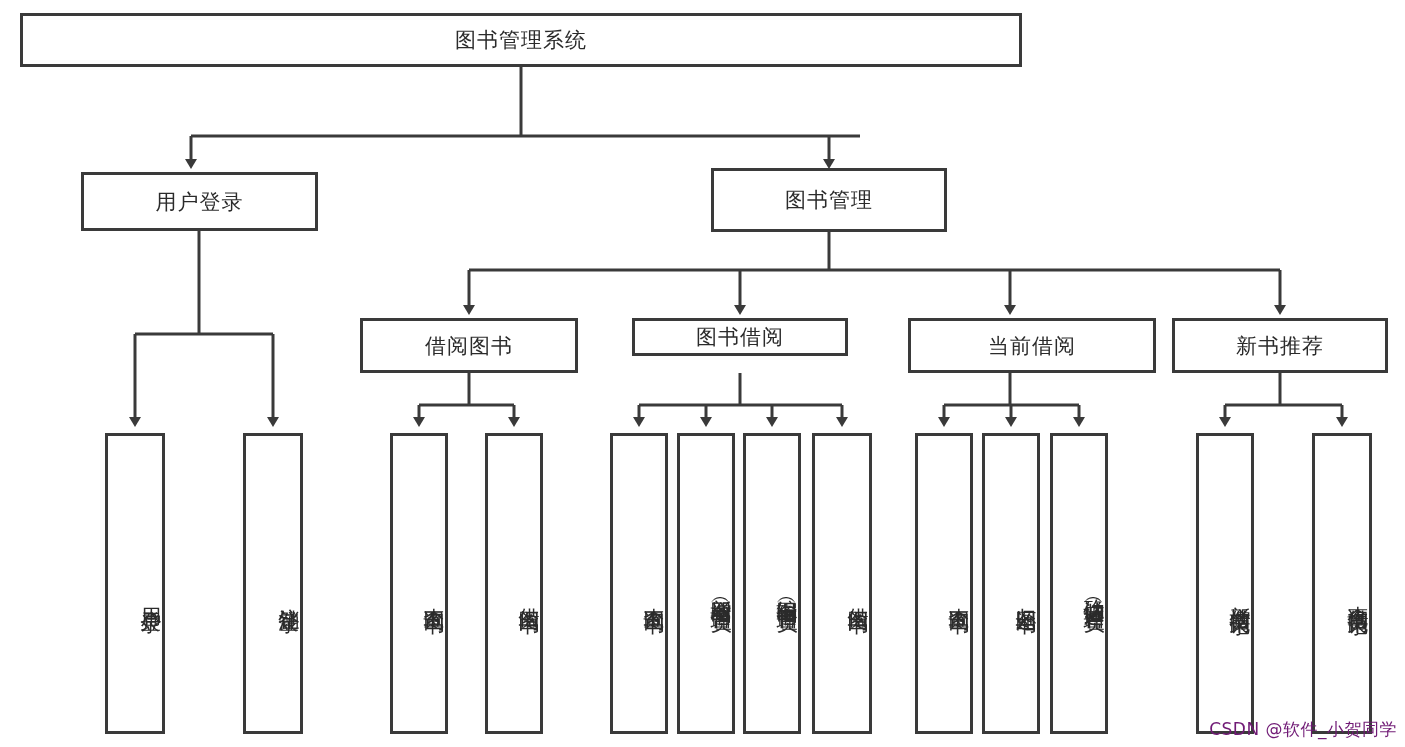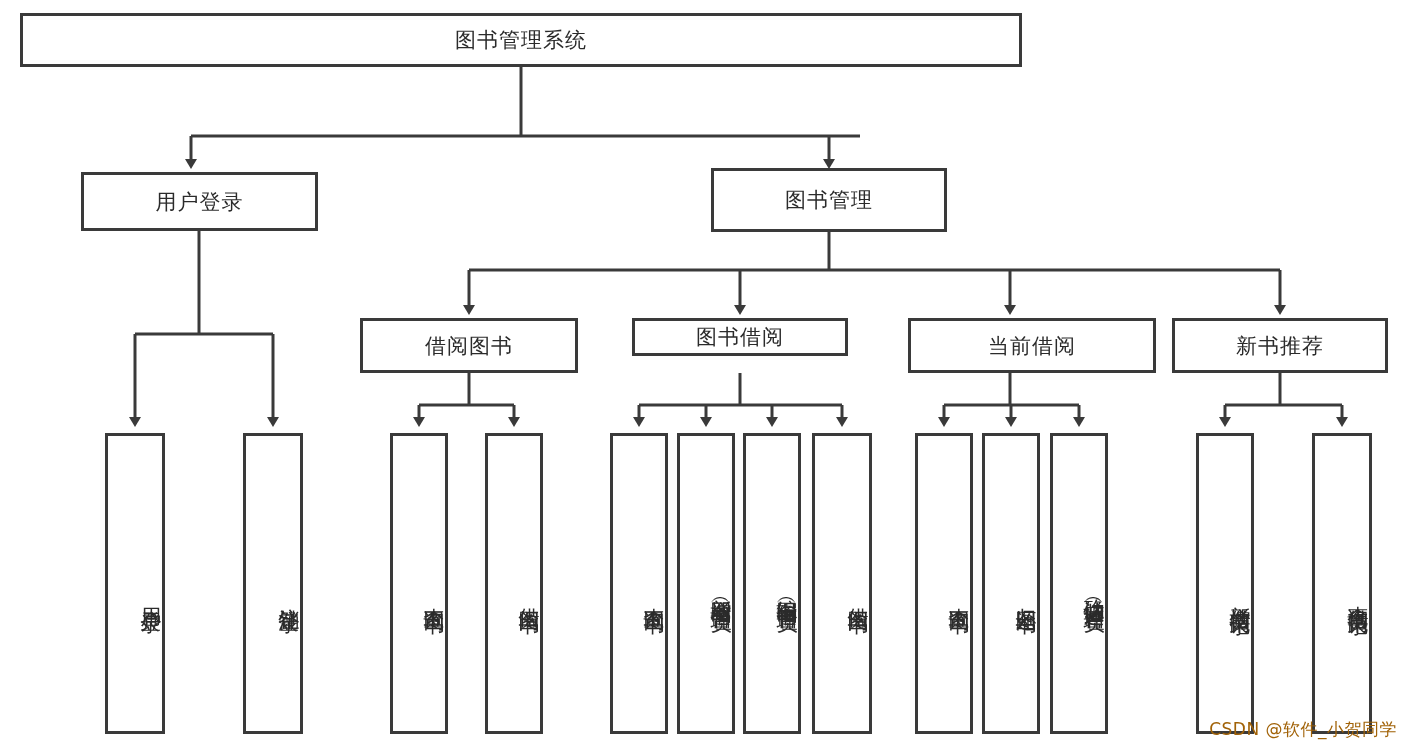--- a/index.html
+++ b/index.html
@@ -6,21 +6,21 @@
   body{width:1405px;height:747px;position:relative;overflow:hidden;
        font-family:"DejaVu Sans","Liberation Sans",sans-serif;}
   #diagram{position:absolute;left:0;top:0;width:1405px;height:747px;}
   .node{position:absolute;box-sizing:border-box;border:3px solid #3a3a3a;background:#ffffff;
         display:flex;align-items:center;justify-content:center;color:#2b2b2b;}
   .node.horiz{font-size:21px;letter-spacing:1px;}
   .node.vert{writing-mode:vertical-rl;text-orientation:upright;
              font-size:21px;line-height:1.12;letter-spacing:2px;
              align-items:flex-start;justify-content:center;padding-top:22px;}
   .node.vert.tall{padding-top:14px;}
-  #watermark{position:absolute;right:8px;bottom:6px;font-size:17px;color:#a16207;
+  #watermark{position:absolute;right:8px;bottom:6px;font-size:17px;color:#701a75;
              letter-spacing:0.5px;white-space:nowrap;pointer-events:none;}
   svg#links{position:absolute;left:0;top:0;width:1405px;height:747px;pointer-events:none;}
 </style>
 </head>
 <body>
 
 <div id="diagram">
 
   <svg id="links" viewBox="0 0 1405 747" xmlns="http://www.w3.org/2000/svg">
     <defs>

